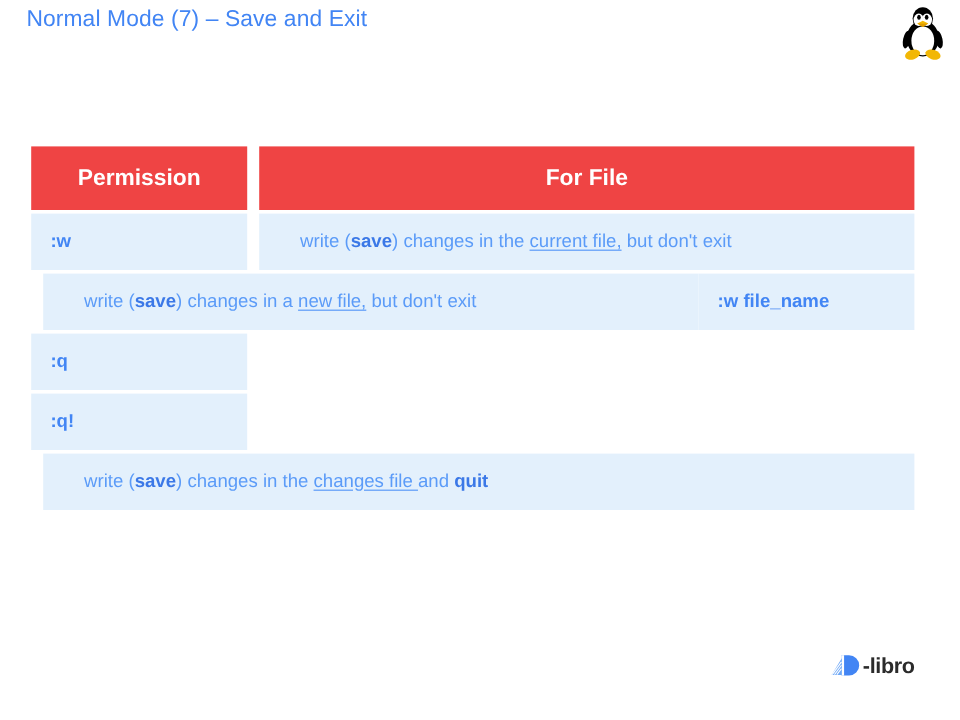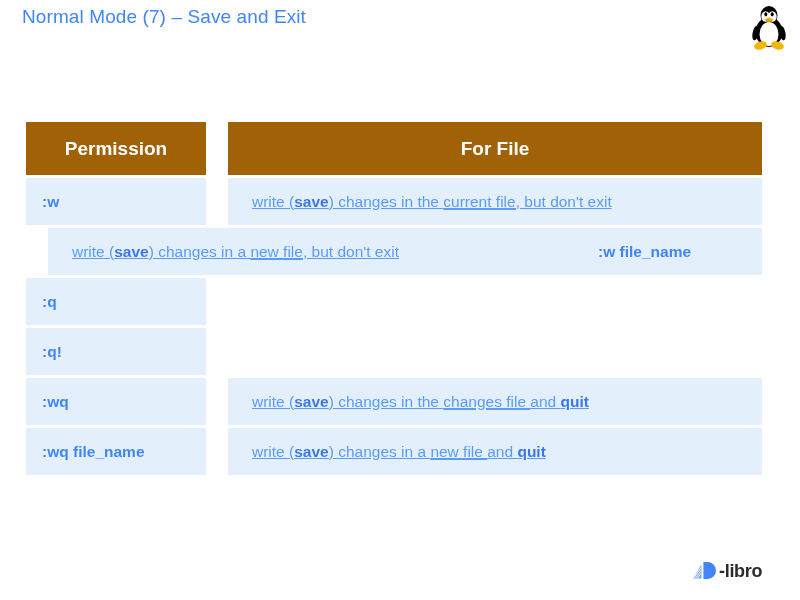--- a/index.html
+++ b/index.html
@@ -50,27 +50,27 @@
     width: 100%;
   }
   .col-perm {
     width: 180px;
     flex: 0 0 180px;
     box-sizing: border-box;
   }
   .col-file {
     flex: 1 1 auto;
     box-sizing: border-box;
-    margin-left: 22px;
+    margin-left: 10px;
   }
 
   
   .head-row { margin-bottom: 3px; }
   .head-cell {
-    background: #a16207;
+    background: #ef4444;
     color: #ffffff;
     font-weight: bold;
     font-size: 19px;
     height: 53px;
     line-height: 53px;
     text-align: center;
     overflow: hidden;
     white-space: nowrap;
   }
 
@@ -84,40 +84,39 @@
     overflow: hidden;
   }
   .cell-perm {
     padding-left: 16px;
     color: #4285f4;
     font-weight: bold;
     font-size: 15.5px;
     white-space: nowrap;
   }
   .cell-file {
-    padding-left: 24px;
+    padding-left: 34px;
     color: #5b9bf8;
     font-size: 15.5px;
     white-space: nowrap;
-    text-decoration: underline;
   }
   .cell-file b {
     color: #3b78e7;
     font-weight: bold;
   }
   .cell-file u {
     text-decoration: underline;
     text-underline-offset: 2px;
   }
 
   
   .logo {
     position: absolute;
     left: 692px;
-    top: 558px;
+    top: 542px;
     width: 92px;
     height: 26px;
     display: flex;
     align-items: center;
   }
   .logo-mark {
     width: 26px;
     height: 22px;
     flex: 0 0 26px;
   }
@@ -181,29 +180,22 @@
         </div>
         <div class="cell cell-perm col-perm">:w file_name</div>
       </div>
       <div class="table-row body-row">
         <div class="cell cell-perm col-perm">:q</div>
       </div>
       <div class="table-row body-row">
         <div class="cell cell-perm col-perm">:q!</div>
       </div>
       <div class="table-row body-row">
-        <div class="cell cell-perm col-perm">:wq</div>
         <div class="cell cell-file col-file">
           <span><span>write (</span><b>save</b><span>) changes in the </span><u>changes file </u><span>and </span><b>quit</b></span>
-        </div>
-      </div>
-      <div class="table-row body-row">
-        <div class="cell cell-perm col-perm">:wq file_name</div>
-        <div class="cell cell-file col-file">
-          <span><span>write (</span><b>save</b><span>) changes in a </span><u>new file </u><span>and </span><b>quit</b></span>
         </div>
       </div>
     </div>
 
 </div>
 
 <div class="logo">
   <span class="logo-mark">
     <svg viewBox="0 0 26 22" width="26" height="22" aria-hidden="true">
       <path d="M9 2 H15.5 A8.5 8.5 0 0 1 15.5 19 H9 Z" fill="#4285f4"></path>

